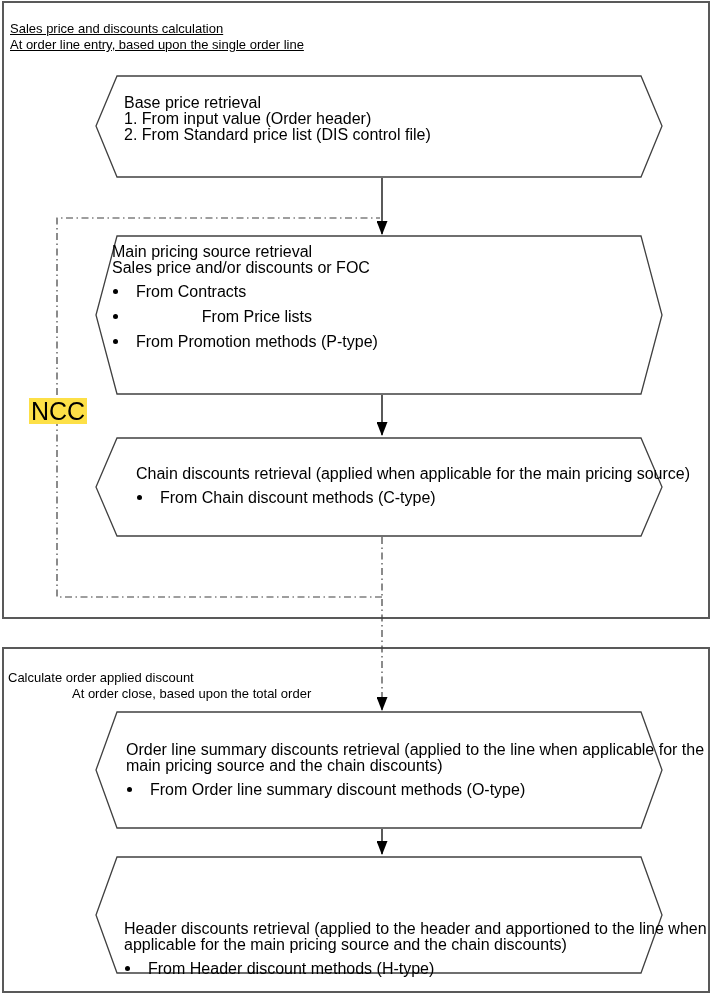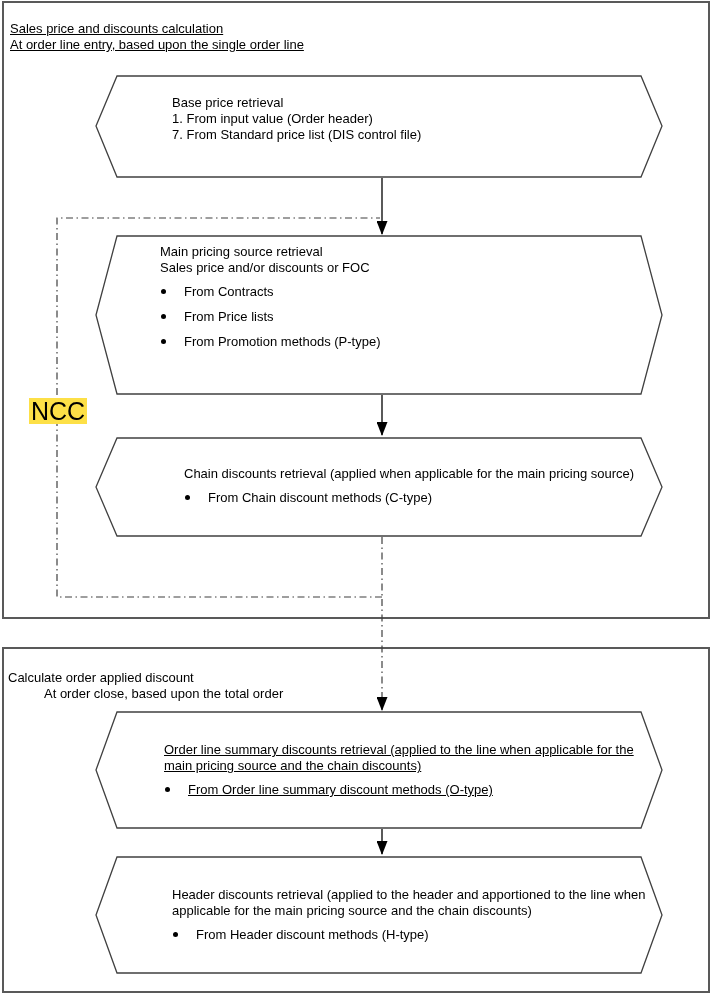--- a/index.html
+++ b/index.html
@@ -8,29 +8,29 @@
     font-family:"Liberation Sans","DejaVu Sans",sans-serif;color:#000;
     overflow:hidden;
   }
   .section-box{
     position:absolute;border:2px solid #595959;box-sizing:border-box;
     background:transparent;z-index:0;
   }
   #diagram-svg{position:absolute;left:0;top:0;z-index:1;}
   .txt{position:absolute;z-index:2;font-size:13px;line-height:16px;}
   .line{white-space:nowrap;}
-  .step{position:absolute;z-index:2;font-size:13px;line-height:16px;margin-left:48px;}
+  .step{position:absolute;z-index:2;font-size:16px;line-height:16px;}
   .bullets{margin-top:8px;}
   .bullet{position:relative;padding-left:24px;white-space:nowrap;}
-  .bullet + .bullet{margin-top:9px;}
+  .bullet + .bullet{margin-top:9px;text-align:center;}
   .dot{
     position:absolute;left:1px;top:5px;width:5px;height:5px;
     background:#000;border-radius:50%;display:block;
   }
-  .indent{margin-left:36px;}
+  .indent{margin-left:64px;}
   #ncc{
     position:absolute;left:29px;top:398px;z-index:3;
     font-size:25px;line-height:26px;background:#fde047;padding:0 2px;
   }
 </style>
 </head>
 <body>
 
 <div class="section-box" style="left:2px;top:1px;width:708px;height:618px;"></div>
 <div class="section-box" style="left:2px;top:647px;width:708px;height:346px;"></div>
@@ -60,21 +60,21 @@
 <div class="txt" style="left:10px;top:21px;text-decoration:underline;">
   <div class="line">Sales price and discounts calculation</div>
   <div class="line">At order line entry, based upon the single order line</div>
 </div>
 
 <div id="ncc">NCC</div>
 
 <div class="step" style="left:124px;top:95px;">
   <div class="line">Base price retrieval</div>
   <div class="line">1. From input value (Order header)</div>
-  <div class="line">7. From Standard price list (DIS control file)</div>
+  <div class="line">2. From Standard price list (DIS control file)</div>
 </div>
 
 <div class="step" style="left:112px;top:244px;">
   <div class="line">Main pricing source retrieval</div>
   <div class="line">Sales price and/or discounts or FOC</div>
   <div class="bullets">
     <div class="bullet">
       <span class="dot"></span>
       <span>From Contracts</span>
     </div>
@@ -97,32 +97,32 @@
       <span>From Chain discount methods (C-type)</span>
     </div>
   </div>
 </div>
 
 <div class="txt" style="left:8px;top:670px;">
   <div class="line">Calculate order applied discount</div>
   <div class="line indent">At order close, based upon the total order</div>
 </div>
 
-<div class="step" style="left:116px;top:742px;text-decoration:underline;">
+<div class="step" style="left:126px;top:742px;">
   <div class="line">Order line summary discounts retrieval (applied to the line when applicable for the</div>
   <div class="line">main pricing source and the chain discounts)</div>
   <div class="bullets">
     <div class="bullet">
       <span class="dot"></span>
       <span>From Order line summary discount methods (O-type)</span>
     </div>
   </div>
 </div>
 
-<div class="step" style="left:124px;top:887px;">
+<div class="step" style="left:124px;top:921px;">
   <div class="line">Header discounts retrieval (applied to the header and apportioned to the line when</div>
   <div class="line">applicable for the main pricing source and the chain discounts)</div>
   <div class="bullets">
     <div class="bullet">
       <span class="dot"></span>
       <span>From Header discount methods (H-type)</span>
     </div>
   </div>
 </div>
 

